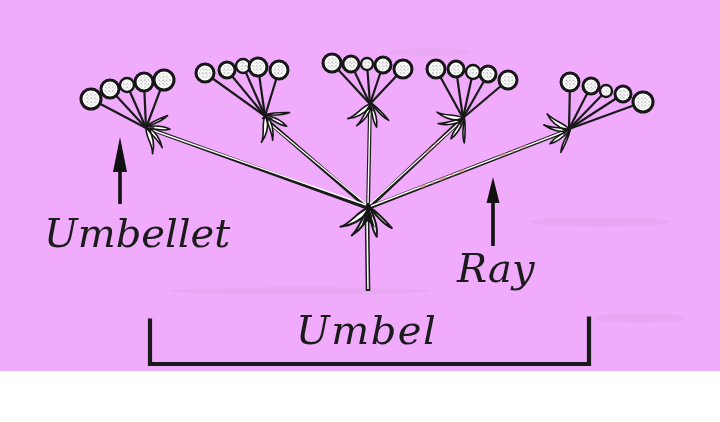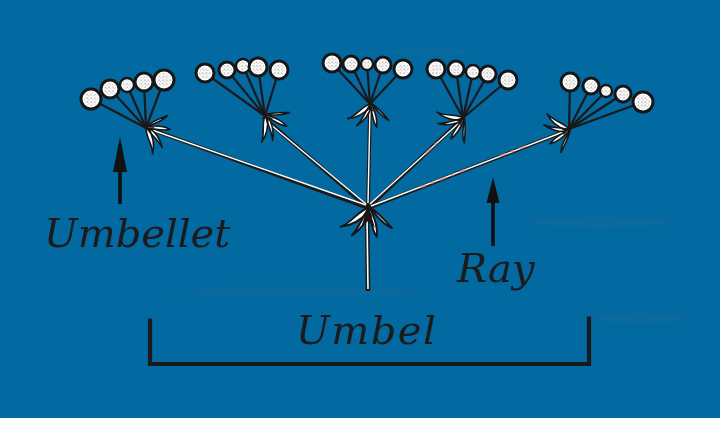--- a/index.html
+++ b/index.html
@@ -3,22 +3,22 @@
 <meta charset="utf-8">
 <style>
   html,body{margin:0;padding:0;}
   body{
     width:720px;height:422px;
     background:#ffffff;
     font-family:"DejaVu Serif","Liberation Serif",serif;
     overflow:hidden;
   }
   .stage{
-    position:relative;width:720px;height:418px;
-    background:#0369a1;
+    position:relative;width:720px;height:371px;
+    background:#f0abfc;
   }
   svg{display:block;}
   .lbl{
     font-family:"DejaVu Serif","Liberation Serif",serif;
     font-style:italic;
     fill:#1b1b1b;
   }
 </style>
 </head>
 <body>

